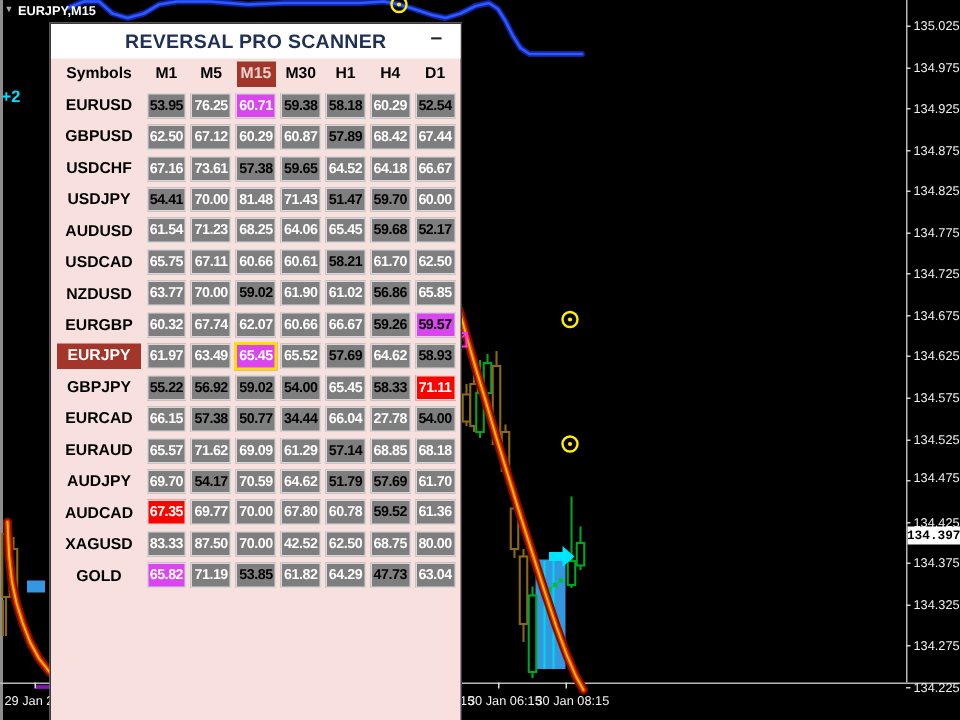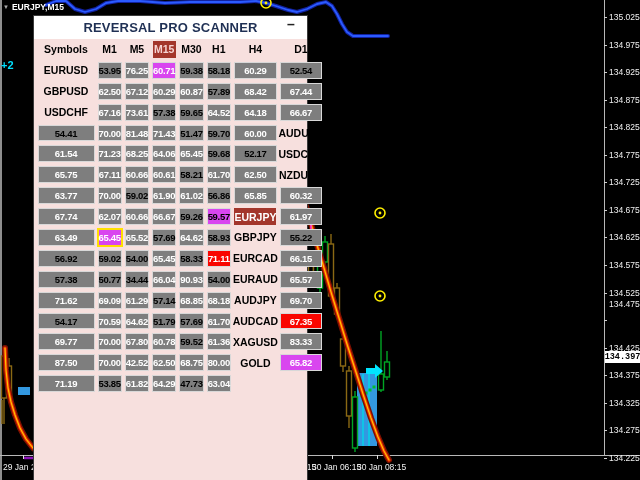--- a/index.html
+++ b/index.html
@@ -126,21 +126,21 @@
       <div class="plabel" style="top: 177.3px;">134.725</div>
       <div class="ptick" style="left: 604px; top: 209.85px;"></div>
       <div class="plabel" style="top: 204.85px;">134.675</div>
       <div class="ptick" style="left: 604px; top: 237.4px;"></div>
       <div class="plabel" style="top: 232.4px;">134.625</div>
       <div class="ptick" style="left: 604px; top: 264.95px;"></div>
       <div class="plabel" style="top: 259.95px;">134.575</div>
       <div class="ptick" style="left: 604px; top: 292.5px;"></div>
       <div class="plabel" style="top: 287.5px;">134.525</div>
       <div class="ptick" style="left: 604px; top: 320.05px;"></div>
-      <div class="plabel" style="top: 299px;">134.475</div>
+      <div class="plabel" style="top: 313px;">134.475</div>
       <div class="ptick" style="left: 604px; top: 347.6px;"></div>
       <div class="plabel" style="top: 342.6px;">134.425</div>
       <div class="ptick" style="left: 604px; top: 375.15px;"></div>
       <div class="plabel" style="top: 370.15px;">134.375</div>
       <div class="ptick" style="left: 604px; top: 402.7px;"></div>
       <div class="plabel" style="top: 397.7px;">134.325</div>
       <div class="ptick" style="left: 604px; top: 430.25px;"></div>
       <div class="plabel" style="top: 425.25px;">134.275</div>
       <div class="ptick" style="left: 604px; top: 457.8px;"></div>
       <div class="plabel" style="top: 452.8px;">134.225</div>
@@ -198,20 +198,21 @@
         <div class="cell w">68.42</div>
         <div class="cell w">67.44</div>
         <div class="sym">USDCHF</div>
         <div class="cell w">67.16</div>
         <div class="cell w">73.61</div>
         <div class="cell k">57.38</div>
         <div class="cell k">59.65</div>
         <div class="cell w">64.52</div>
         <div class="cell w">64.18</div>
         <div class="cell w">66.67</div>
+        <div class="sym">USDJPY</div>
         <div class="cell k">54.41</div>
         <div class="cell w">70.00</div>
         <div class="cell w">81.48</div>
         <div class="cell w">71.43</div>
         <div class="cell k">51.47</div>
         <div class="cell k">59.70</div>
         <div class="cell w">60.00</div>
         <div class="sym">AUDUSD</div>
         <div class="cell w">61.54</div>
         <div class="cell w">71.23</div>
@@ -229,20 +230,21 @@
         <div class="cell w">61.70</div>
         <div class="cell w">62.50</div>
         <div class="sym">NZDUSD</div>
         <div class="cell w">63.77</div>
         <div class="cell w">70.00</div>
         <div class="cell k">59.02</div>
         <div class="cell w">61.90</div>
         <div class="cell w">61.02</div>
         <div class="cell k">56.86</div>
         <div class="cell w">65.85</div>
+        <div class="sym">EURGBP</div>
         <div class="cell w">60.32</div>
         <div class="cell w">67.74</div>
         <div class="cell w">62.07</div>
         <div class="cell w">60.66</div>
         <div class="cell w">66.67</div>
         <div class="cell k">59.26</div>
         <div class="cell k bgblue">59.57</div>
         <div class="sym sel">EURJPY</div>
         <div class="cell w">61.97</div>
         <div class="cell w">63.49</div>
@@ -258,21 +260,21 @@
         <div class="cell k">54.00</div>
         <div class="cell w">65.45</div>
         <div class="cell k">58.33</div>
         <div class="cell w bgred">71.11</div>
         <div class="sym">EURCAD</div>
         <div class="cell w">66.15</div>
         <div class="cell k">57.38</div>
         <div class="cell k">50.77</div>
         <div class="cell k">34.44</div>
         <div class="cell w">66.04</div>
-        <div class="cell w">90.93</div>
+        <div class="cell w">27.78</div>
         <div class="cell k">54.00</div>
         <div class="sym">EURAUD</div>
         <div class="cell w">65.57</div>
         <div class="cell w">71.62</div>
         <div class="cell w">69.09</div>
         <div class="cell w">61.29</div>
         <div class="cell k">57.14</div>
         <div class="cell w">68.85</div>
         <div class="cell w">68.18</div>
         <div class="sym">AUDJPY</div>

